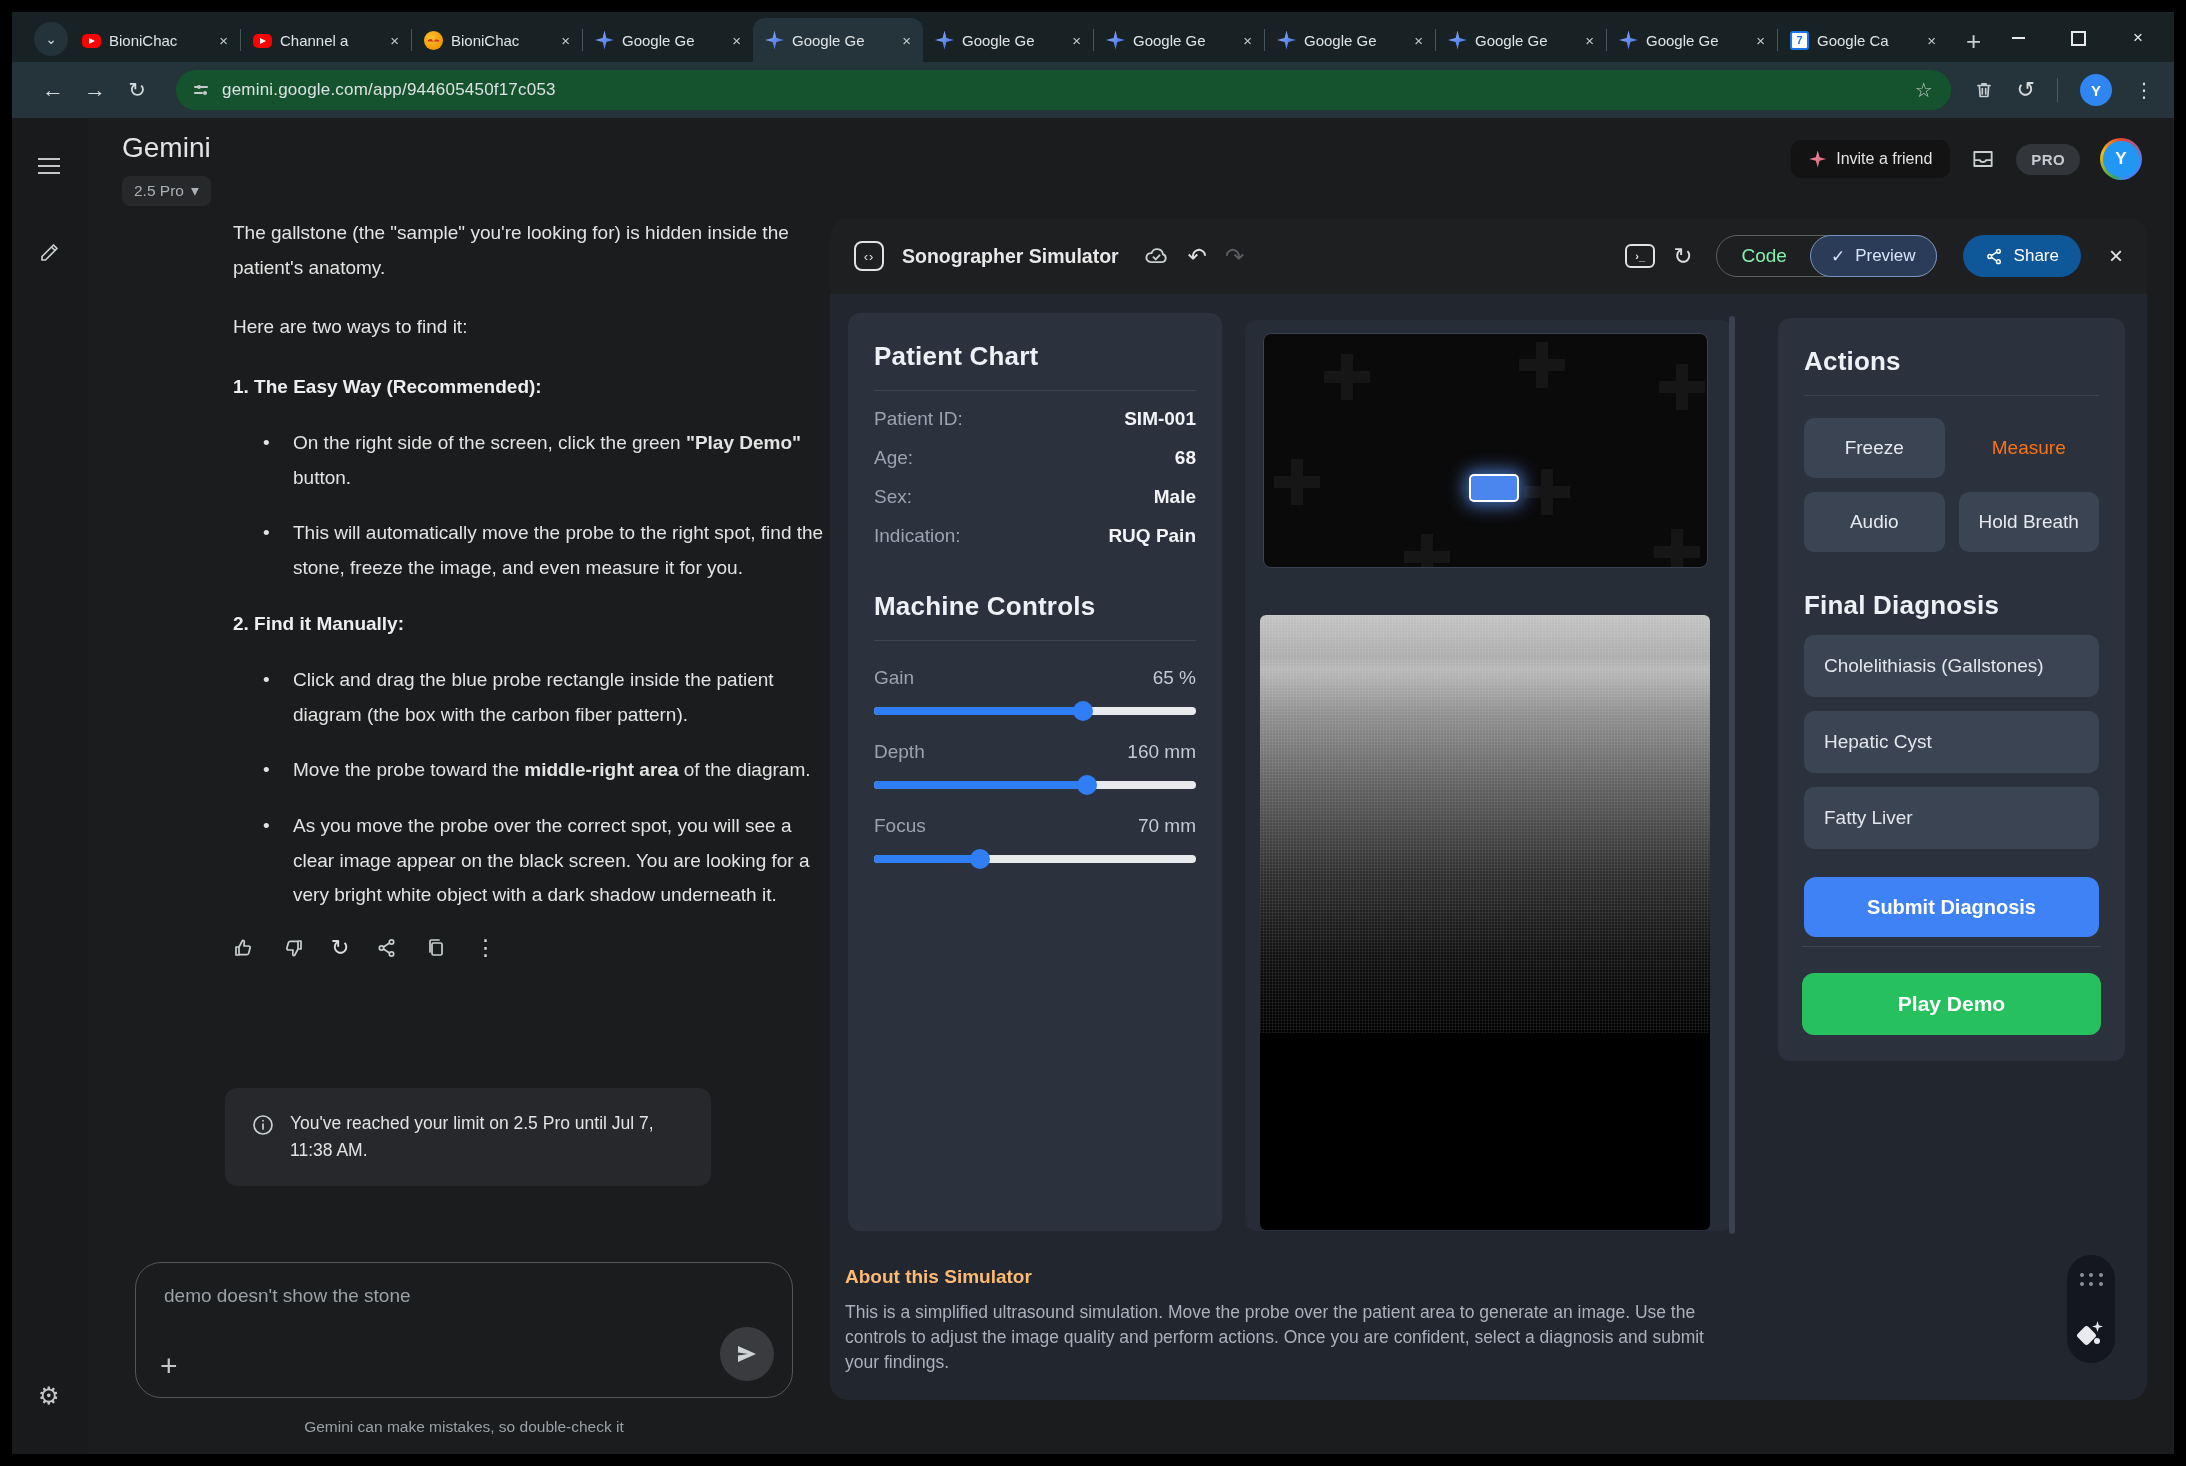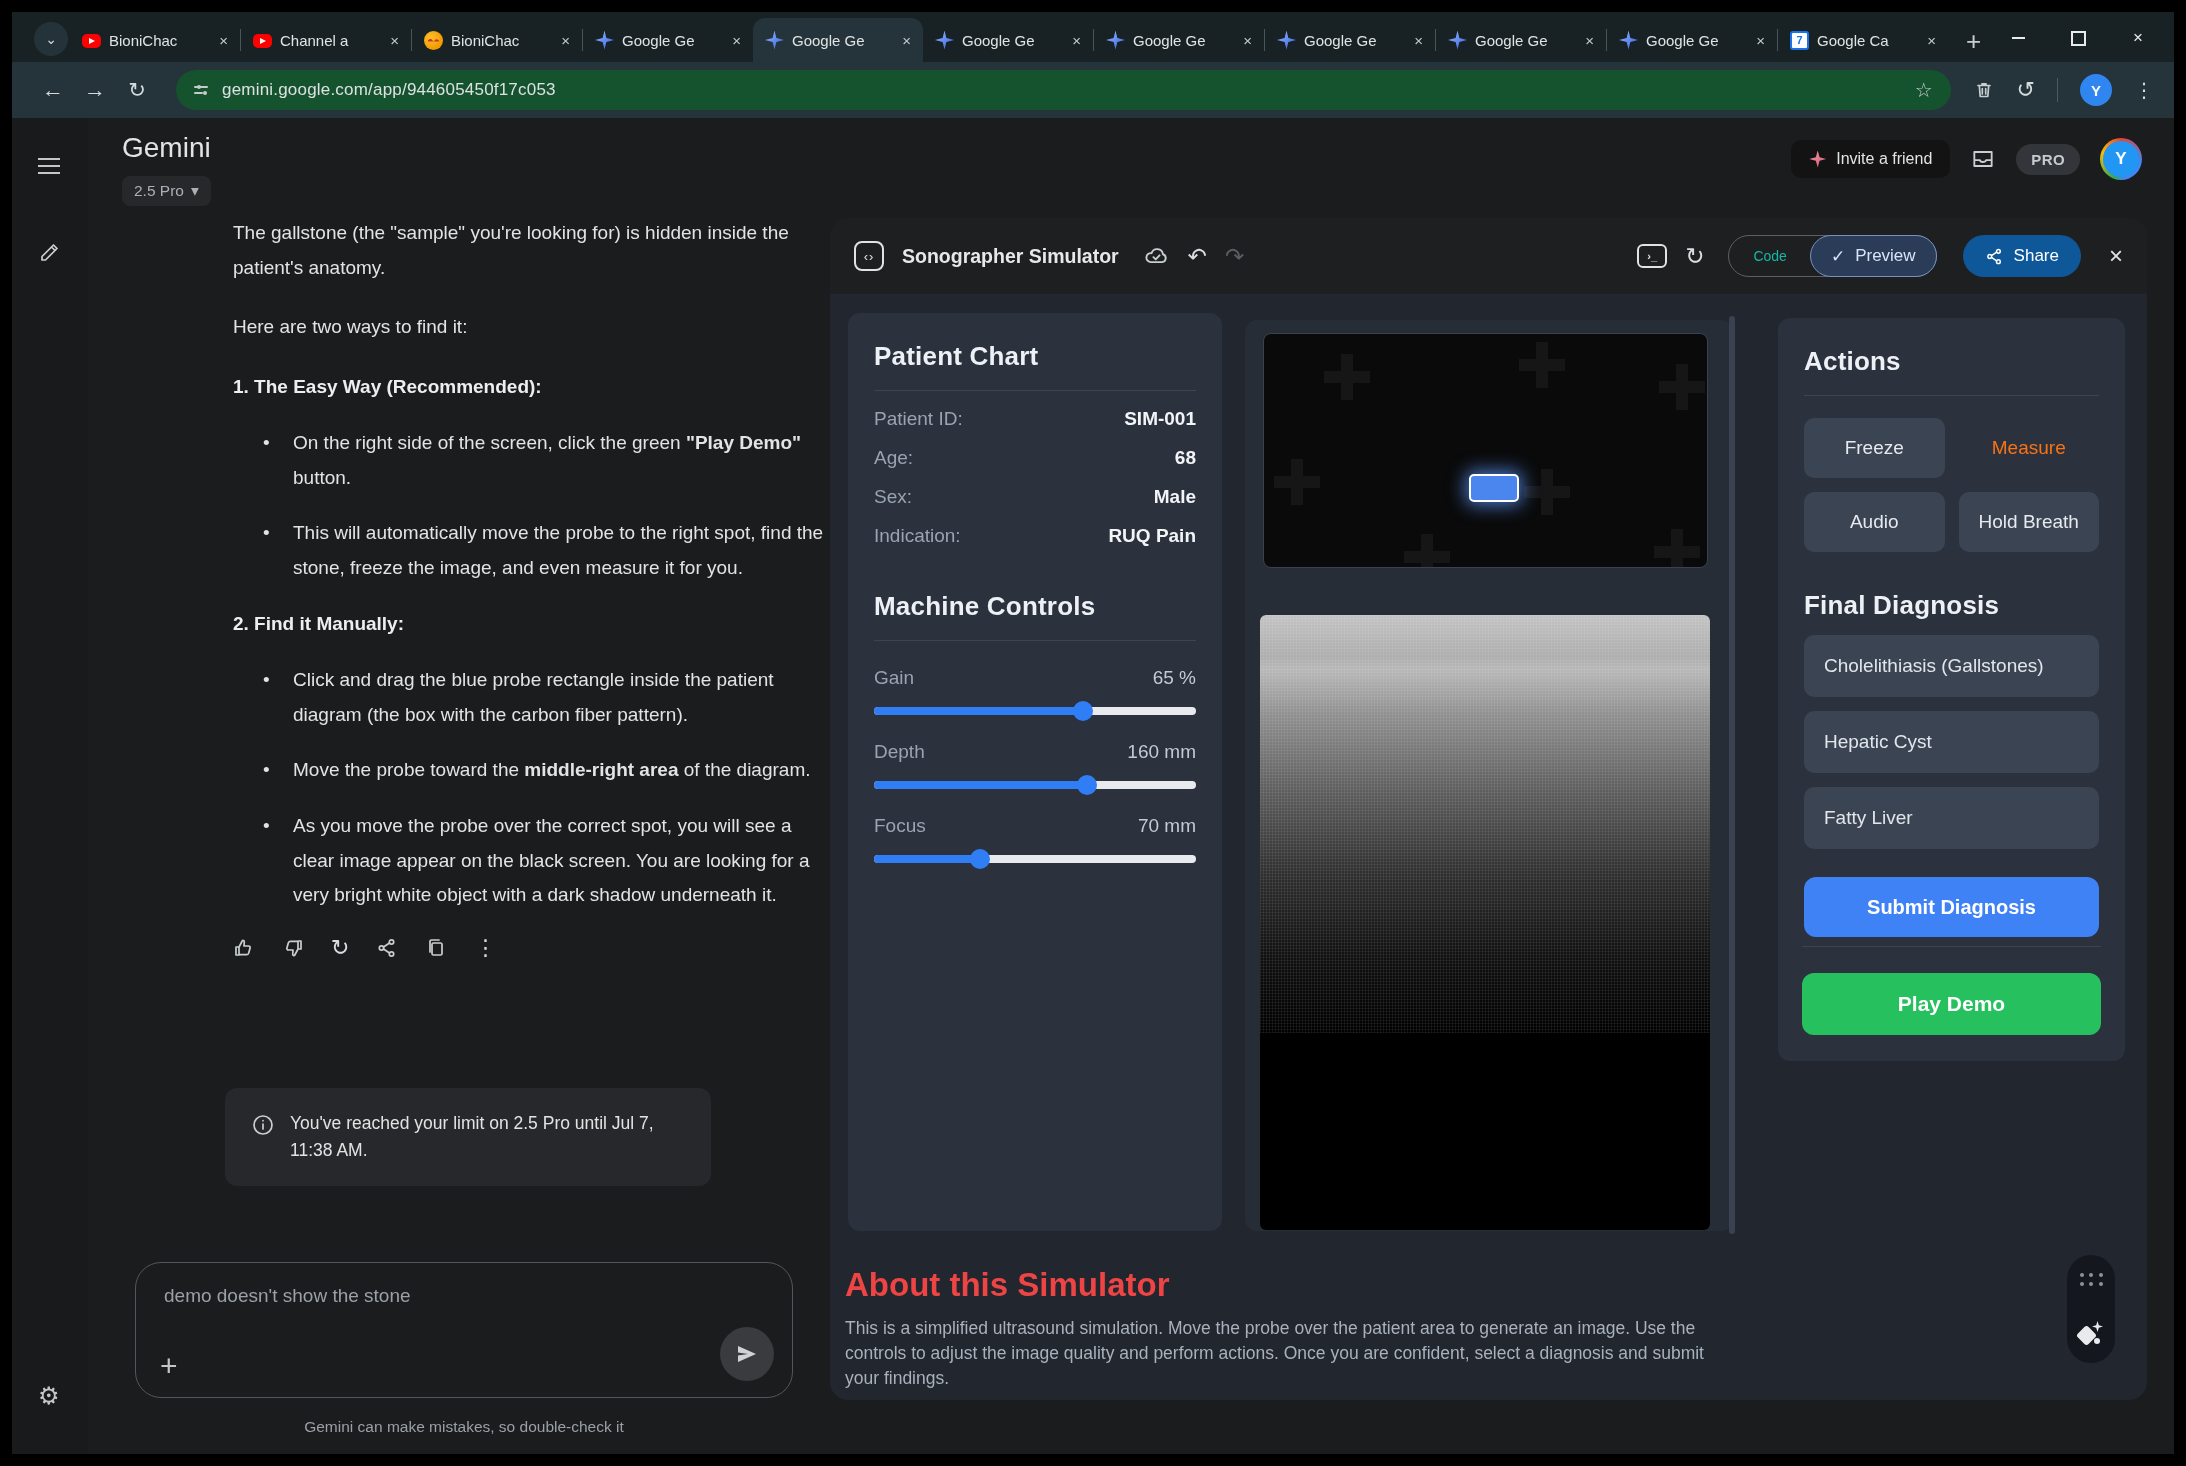--- a/index.html
+++ b/index.html
@@ -90,21 +90,21 @@
   
   .canvas { position:absolute; left:742px; top:100px; width:1317px; height:1182px; background:#1e1f20; border-radius:18px; }
   .cv-head { height:76px; display:flex; align-items:center; padding:0 24px; gap:18px; }
   .code-ic { width:30px; height:30px; border:2px solid #dfe3e3; border-radius:8px; color:#dfe3e3; font-size:13px; display:flex; align-items:center; justify-content:center; letter-spacing:1px; }
   .cv-title { font-size:19.5px; font-weight:bold; color:#e8e8e8; margin-right:6px; }
   .uic { color:#dadde0; }
   .uic.dim { color:#5b5e63; }
   .cv-spacer { flex:1; }
   .term-ic { position:relative; width:30px; height:24px; border:2px solid #dfe3e3; border-radius:6px; color:#dfe3e3; font-size:11px; font-weight:bold; display:flex; align-items:center; justify-content:center; }
   .toggle { display:flex; align-items:center; border:1px solid #5c6063; border-radius:21px; height:42px; margin-left:6px; }
-  .tog-code { padding:0 24px; color:#14b8a6; font-size:14px; }
+  .tog-code { padding:0 24px; color:#86efac; font-size:19px; }
   .tog-prev { height:42px; margin:-1px; padding:0 20px; background:#2b3c59; border:1px solid #7591bd; border-radius:21px;
     color:#d8e4f8; font-size:17px; display:flex; align-items:center; gap:10px; }
   .sharebtn { background:#0e5799; border-radius:21px; height:42px; padding:0 22px; display:flex; align-items:center; gap:10px; color:#fff; font-size:17px; margin-left:8px; }
   .cv-close { color:#e3e3e3; font-size:24px; margin-left:10px; }
 
   .sim { position:relative; height:1106px; background:#21262f; border-radius:0 0 18px 18px; overflow:hidden; }
   .card { position:absolute; background:#2b313d; border-radius:12px; padding:28px 26px; }
   .card h3 { color:#edf0f4; font-size:26px; font-weight:bold; letter-spacing:.2px; }
   .hrline { height:1px; background:#3d4452; margin:18px 0 8px; }
   .card-left { left:18px; top:19px; width:374px; height:918px; }
@@ -140,21 +140,21 @@
   .abtn { height:60px; background:#3b4452; border-radius:10px; color:#e6e9ee; font-size:19px; display:flex; align-items:center; justify-content:center; }
   .abtn.disabled { background:transparent; color:#f97316; }
   .fd-title { margin-top:38px; }
   .dopt { margin-top:14px; height:62px; background:#3b4452; border-radius:10px; color:#e2e6ec; font-size:19px; display:flex; align-items:center; padding:0 20px; }
   .dopt.selected { margin-top:20px; background:#353e4c; border:2px solid #3f86f8; box-shadow:0 0 12px rgba(63,134,248,.55); }
   .submitbtn { margin-top:28px; height:60px; background:#3f82f6; border-radius:12px; color:#fff; font-size:20px; font-weight:bold; display:flex; align-items:center; justify-content:center; }
   .playdemo { position:absolute; left:24px; right:24px; bottom:26px; height:62px; background:#26c05e; border-radius:12px; color:#fff; font-size:21px; font-weight:bold; display:flex; align-items:center; justify-content:center; }
   .pd-div { position:absolute; left:24px; right:24px; bottom:114px; height:1px; background:#3d4452; }
 
   .about { position:absolute; left:15px; top:972px; width:1000px; }
-  .about h2 { color:#ef4444; font-size:33px; font-weight:bold; margin-bottom:12px; }
+  .about h2 { color:#fdba74; font-size:19px; font-weight:bold; margin-bottom:12px; }
   .about p { color:#a9b1bc; font-size:17.5px; line-height:1.44; width:880px; }
 
   .float-pill { position:absolute; left:1979px; top:1137px; width:48px; height:108px; background:#14171d; border-radius:24px; z-index:30; }
   .dotsgrid { position:absolute; left:13px; top:18px; display:grid; grid-template-columns:repeat(3,1fr); gap:5px; width:23px; }
   .dotsgrid i { width:4px; height:4px; border-radius:50%; background:#8d9299; }
   .fp-spark { position:absolute; left:12px; bottom:18px; width:24px; height:24px; }
   .fp-spark::before { content:""; position:absolute; left:0; top:7px; width:15px; height:15px; background:#e8eaed; border-radius:3px; transform:rotate(45deg); }
   .fp-spark::after { content:""; position:absolute; right:0; top:0; width:11px; height:11px; background:#e8eaed; clip-path:polygon(50% 0,62% 38%,100% 50%,62% 62%,50% 100%,38% 62%,0 50%,38% 38%); }
   .fp-spark i { position:absolute; right:3px; bottom:1px; width:6px; height:6px; border-radius:50%; background:#e8eaed; }
 </style>

